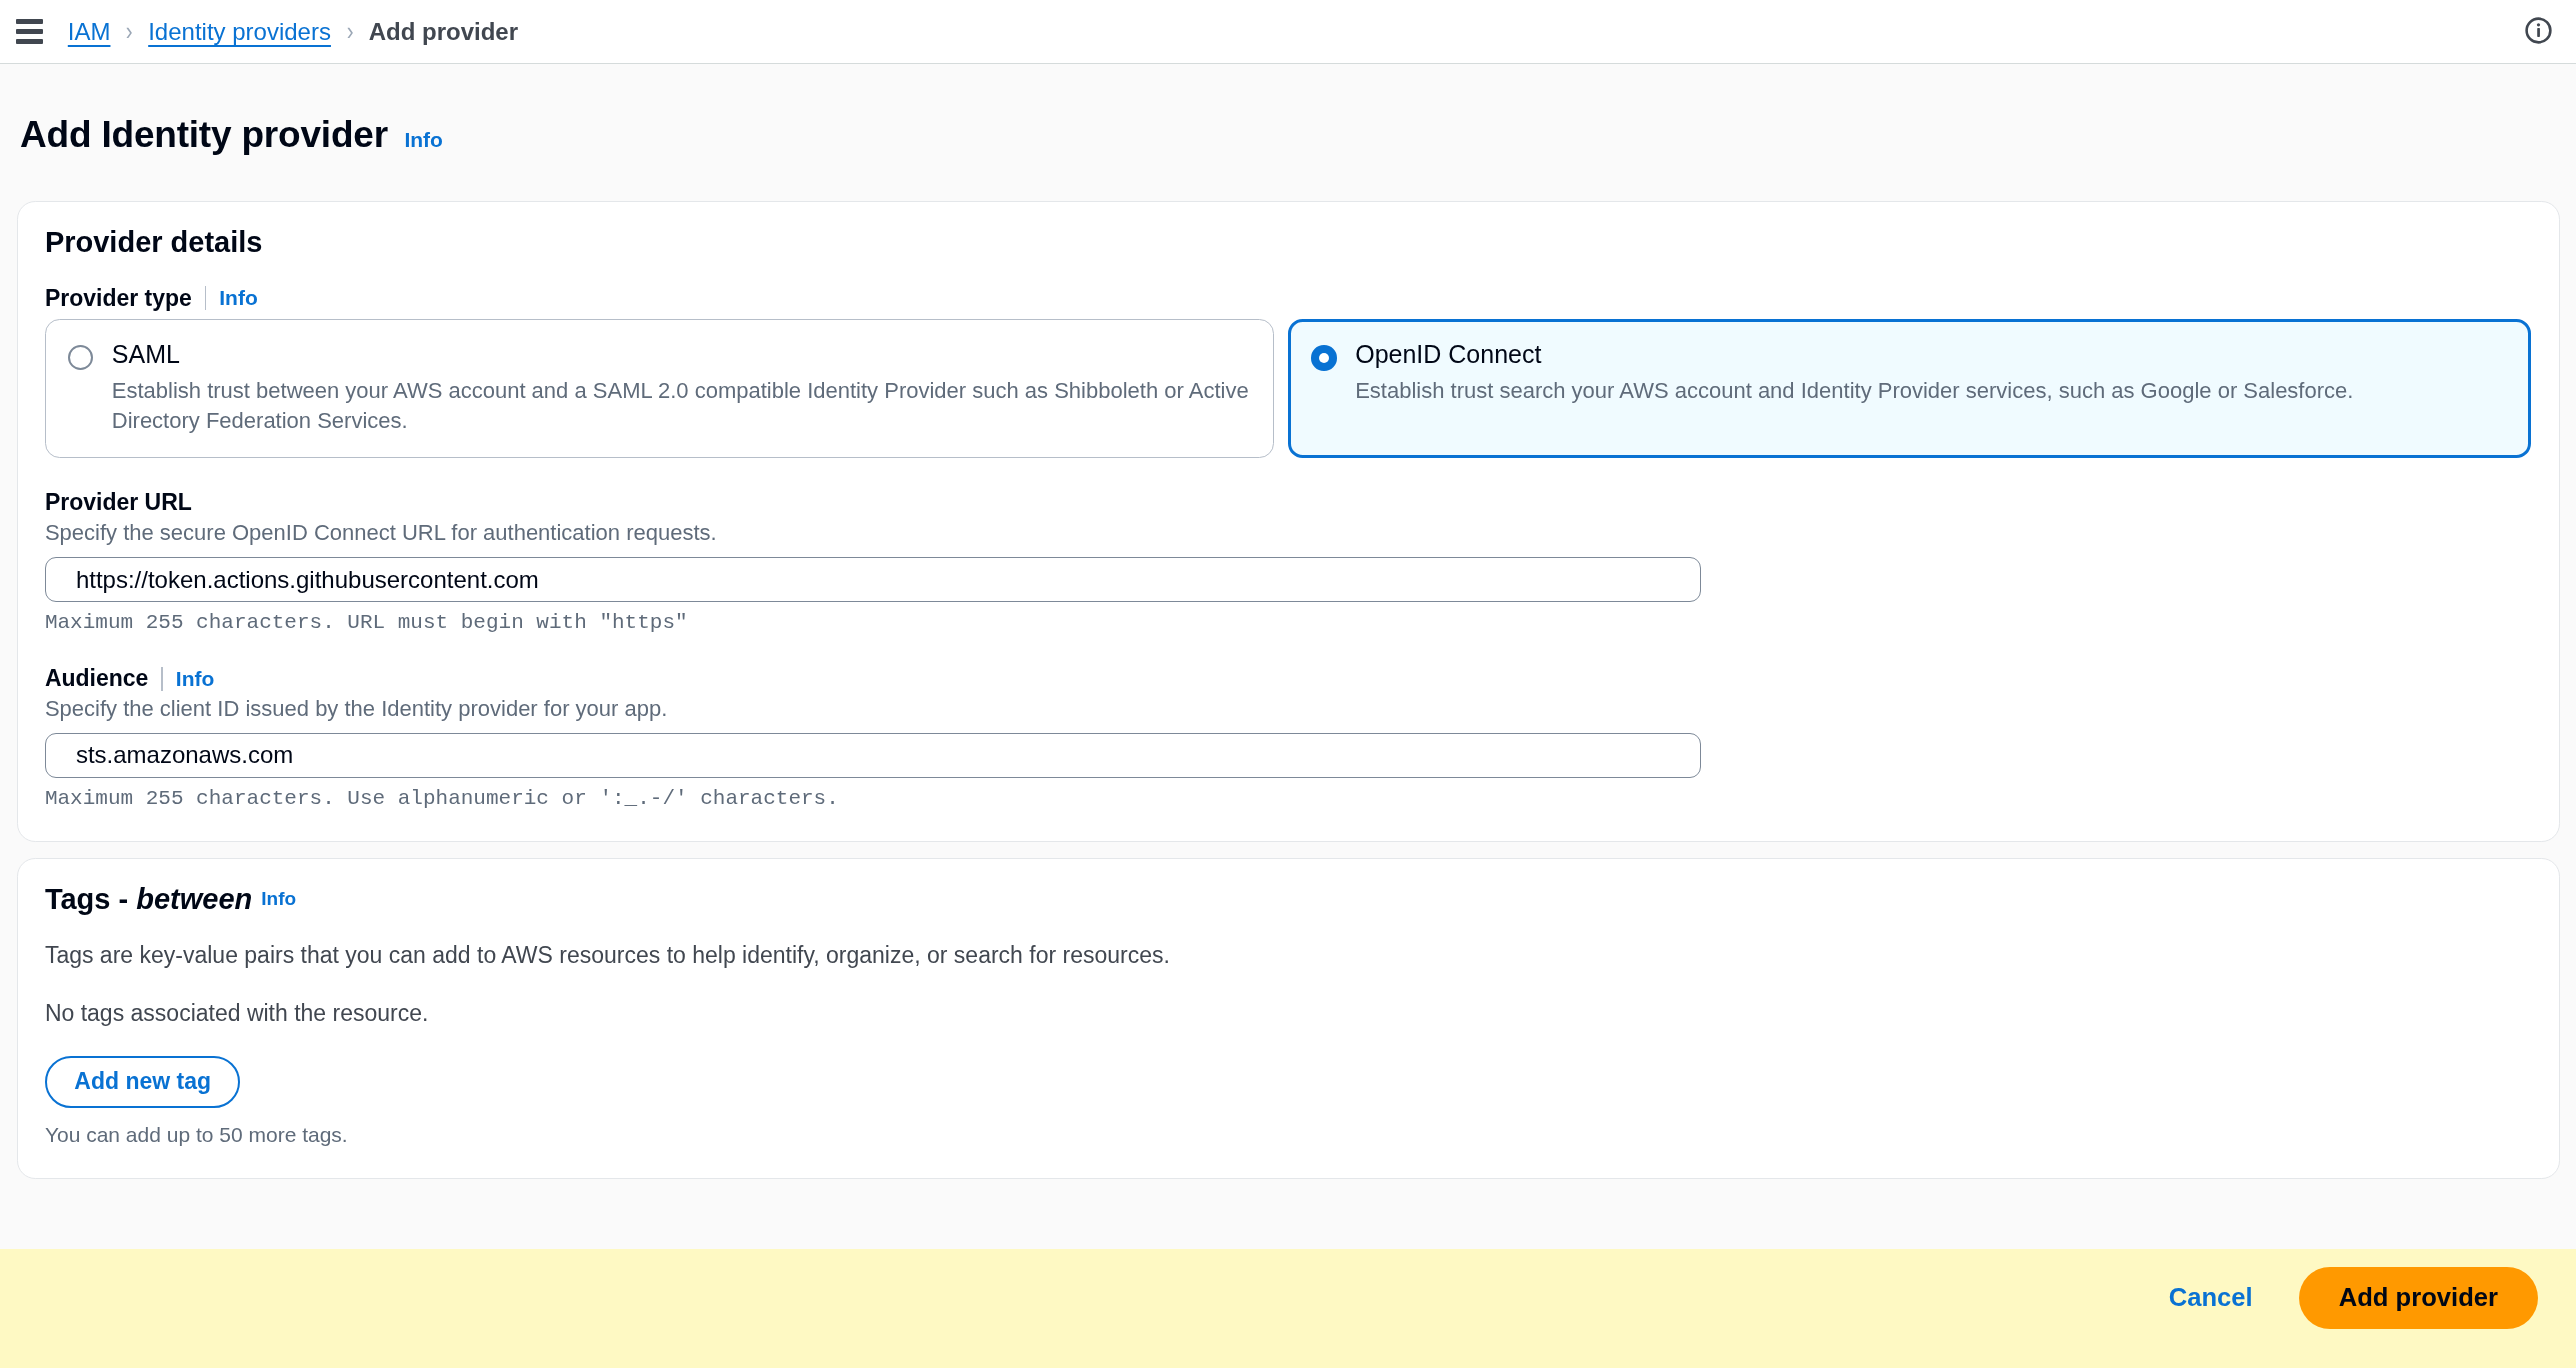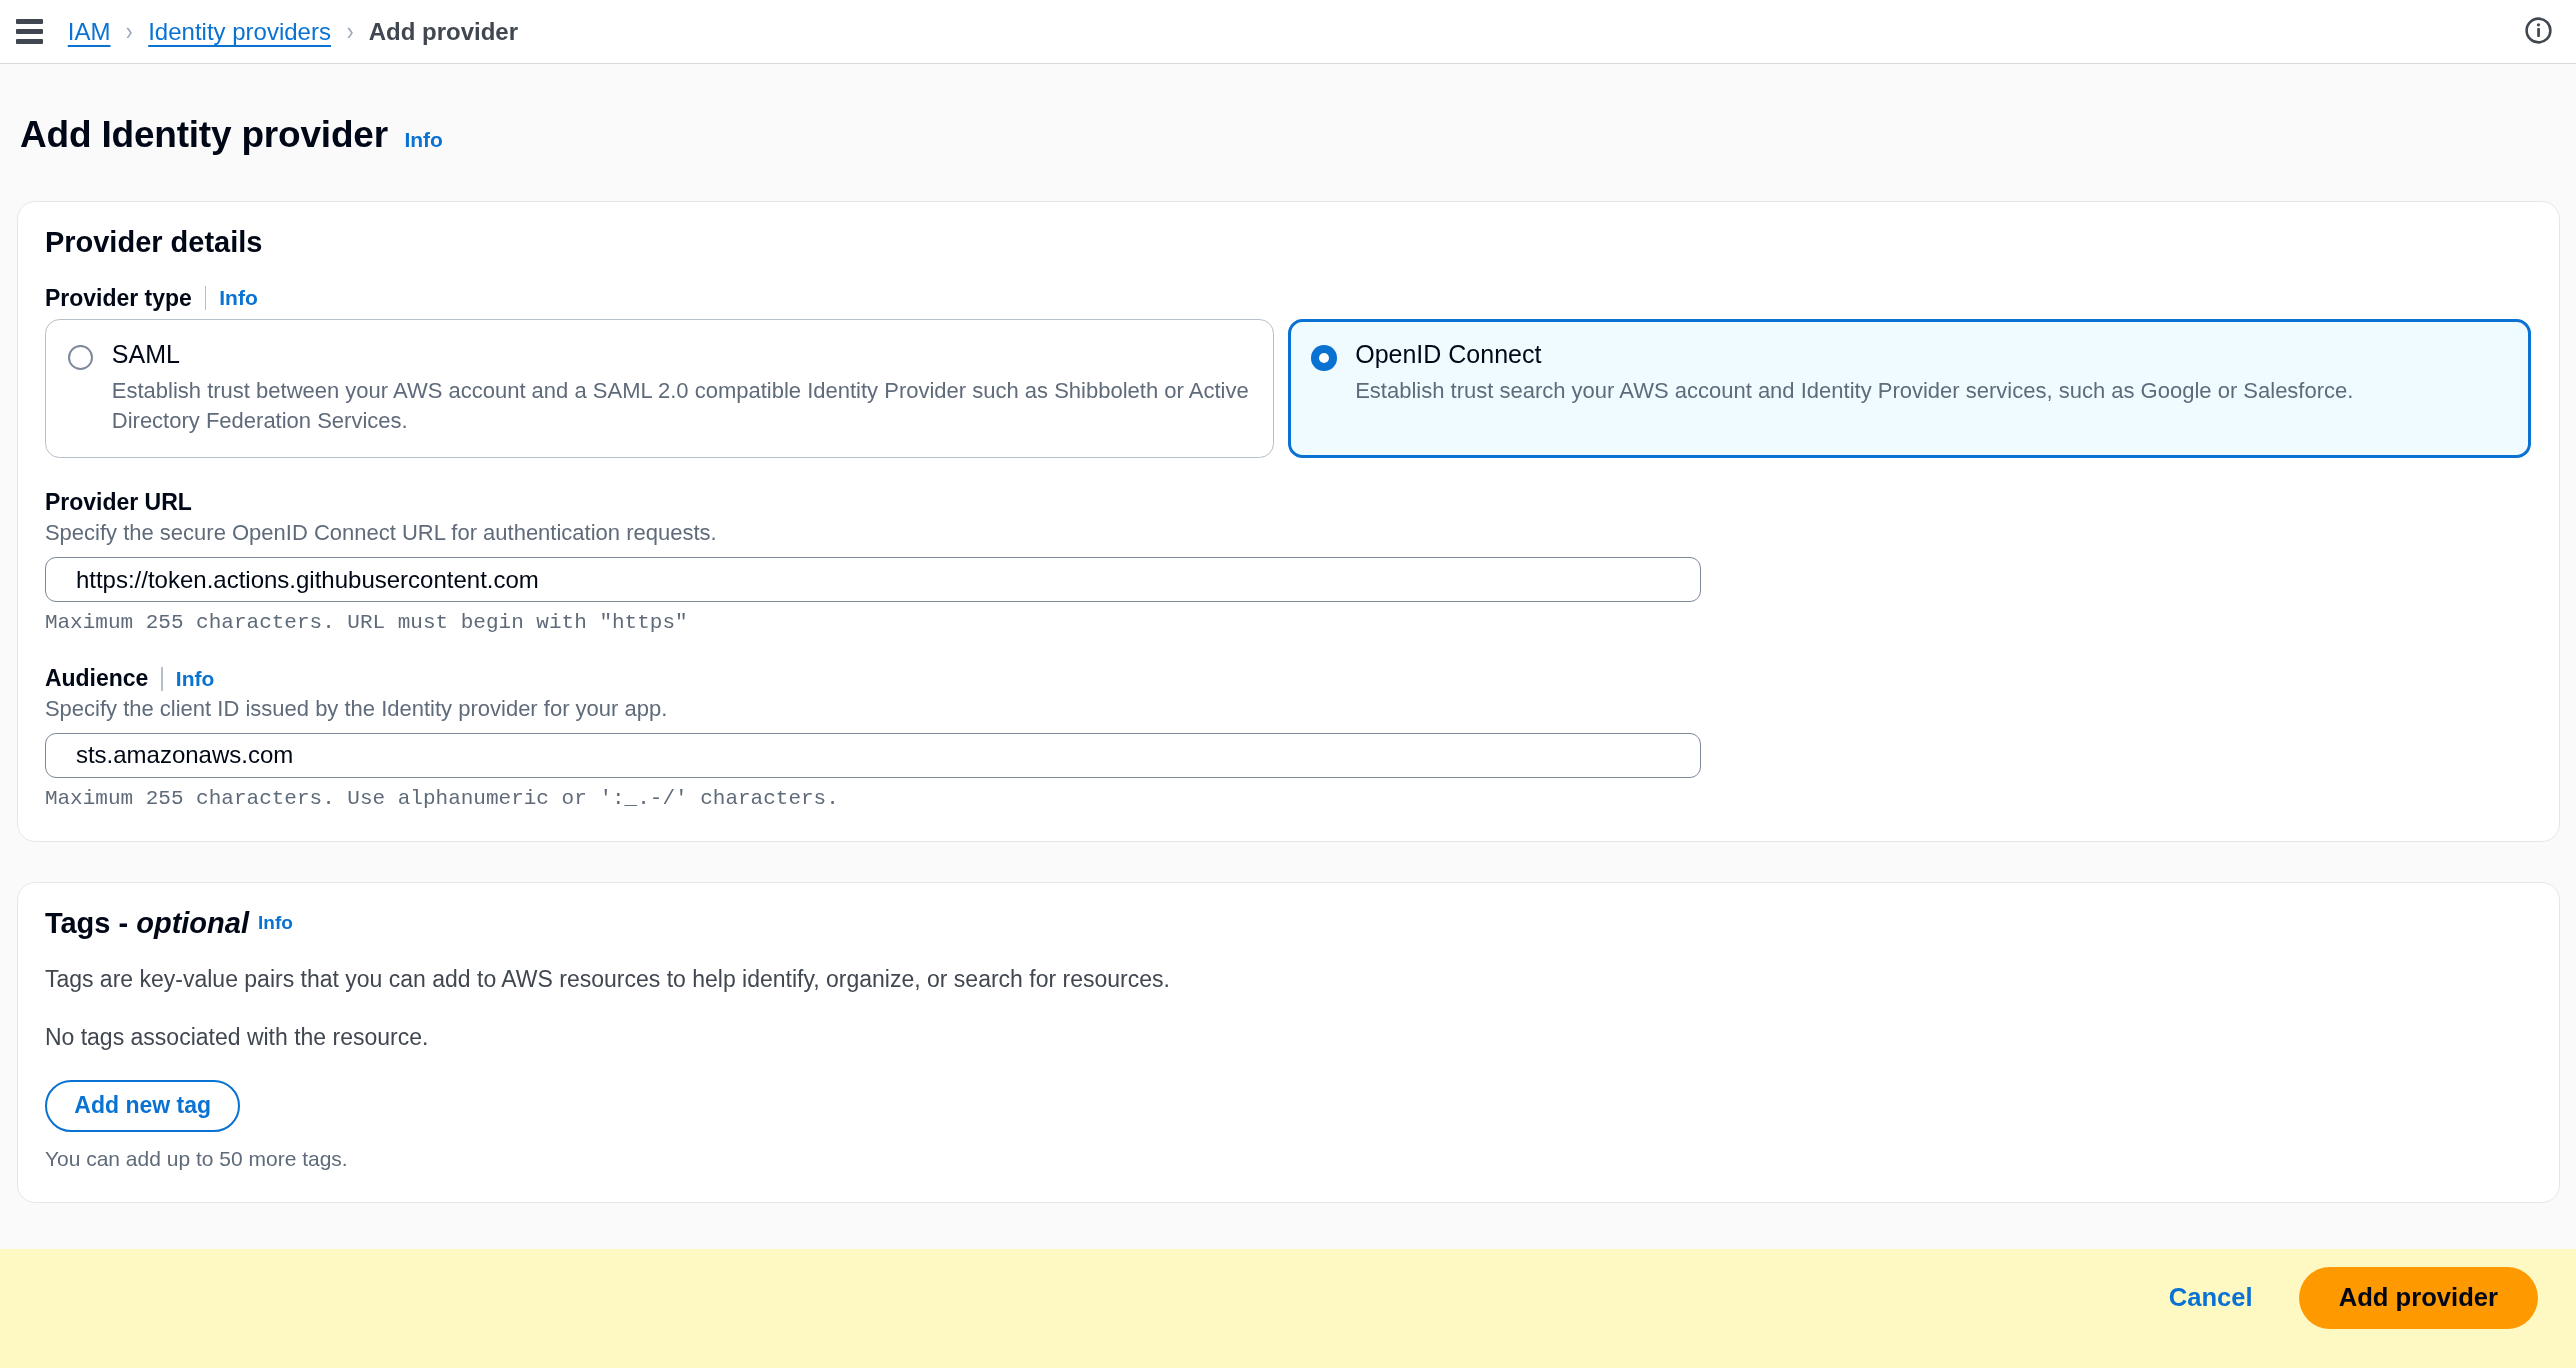--- a/index.html
+++ b/index.html
@@ -81,21 +81,21 @@
     text-decoration: none;
   }
 
   
   .content { padding: 0 16.5px; }
   .card {
     background: #ffffff;
     border: 1.8px solid #e4e7ea;
     border-radius: 18.3px;
     padding: 24px 27.4px 31px 27.4px;
-    margin-bottom: 40px;
+    margin-bottom: 16px;
   }
   .card-title {
     font-size: 29px;
     font-weight: 700;
     color: #000716;
     margin: 0 0 25.6px 0;
   }
   .card-title .optional {
     font-style: italic;
     font-weight: 700;
@@ -340,21 +340,21 @@
       <span class="label-divider"></span>
       <a class="info-link">Info</a>
     </div>
     <div class="field-desc">Specify the client ID issued by the Identity provider for your app.</div>
     <input class="text-input" type="text" value="sts.amazonaws.com" style="">
     <div class="field-hint">Maximum 255 characters. Use alphanumeric or ':_.-/' characters.</div>
   </section>
 
   <section class="card">
     <h2 class="card-title">
-      <span>Tags - </span><span class="optional">optional</span><a class="info-link">Info</a>
+      <span>Tags - </span><span class="optional">between</span><a class="info-link">Info</a>
     </h2>
     <p class="tags-desc">Tags are key-value pairs that you can add to AWS resources to help identify, organize, or search for resources.</p>
     <p class="tags-empty">No tags associated with the resource.</p>
     <button class="btn-outline">Add new tag</button>
     <div class="tags-limit">You can add up to 50 more tags.</div>
   </section>
 
 </div>
 
 <div class="footer">

